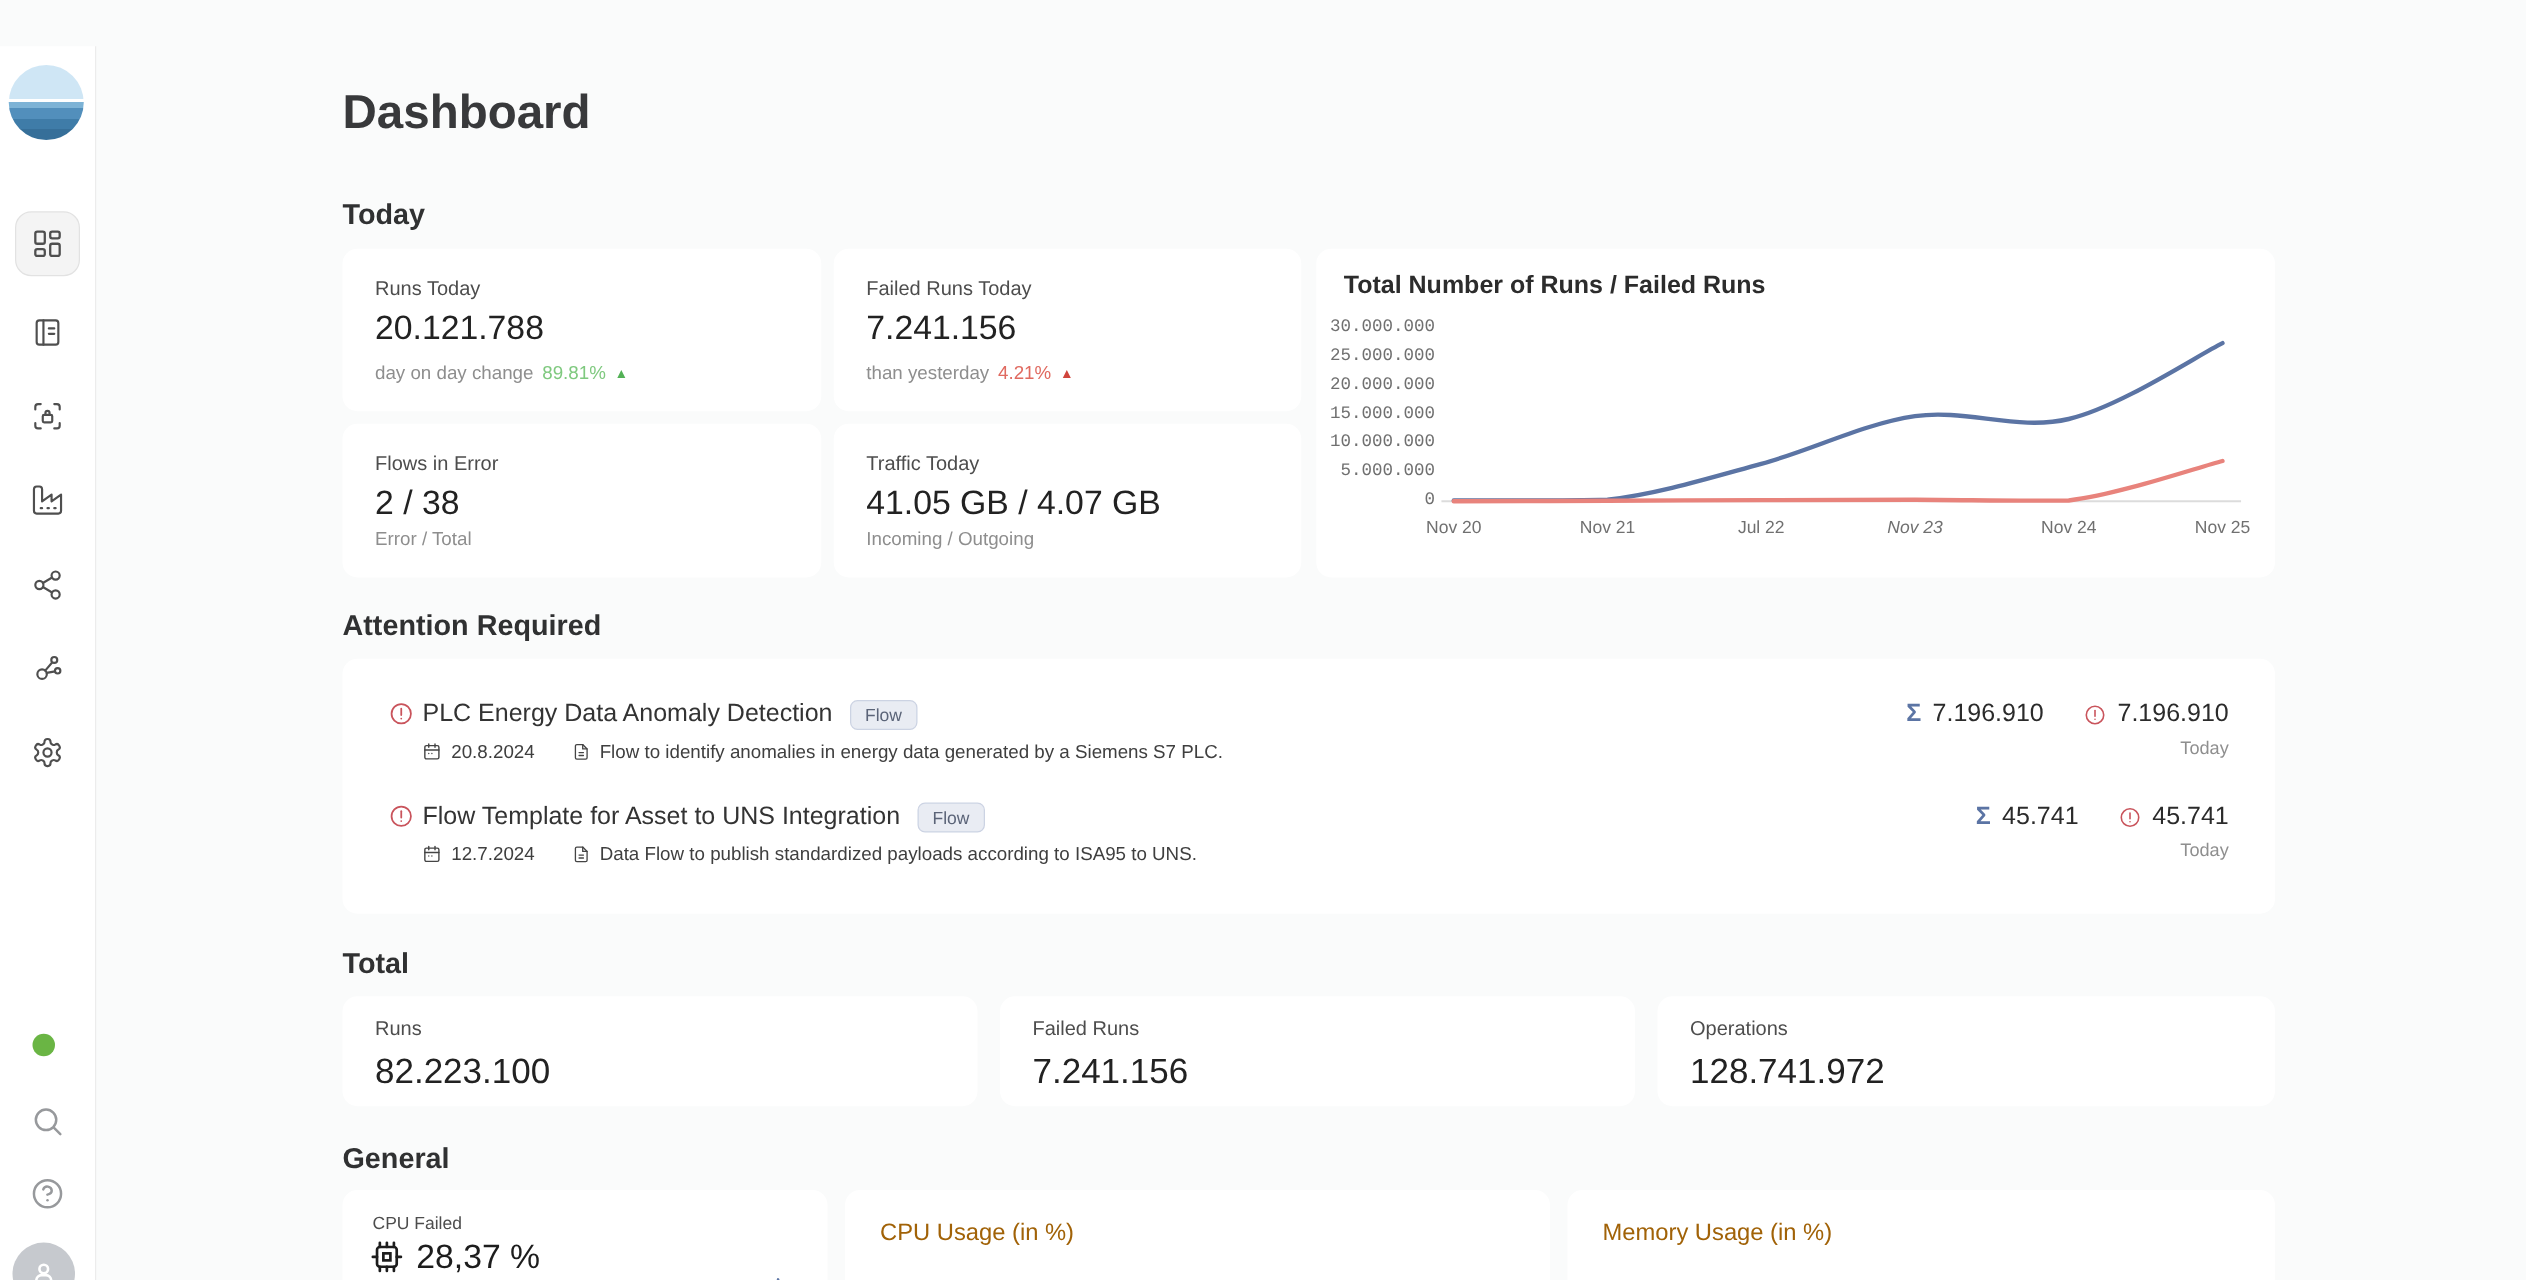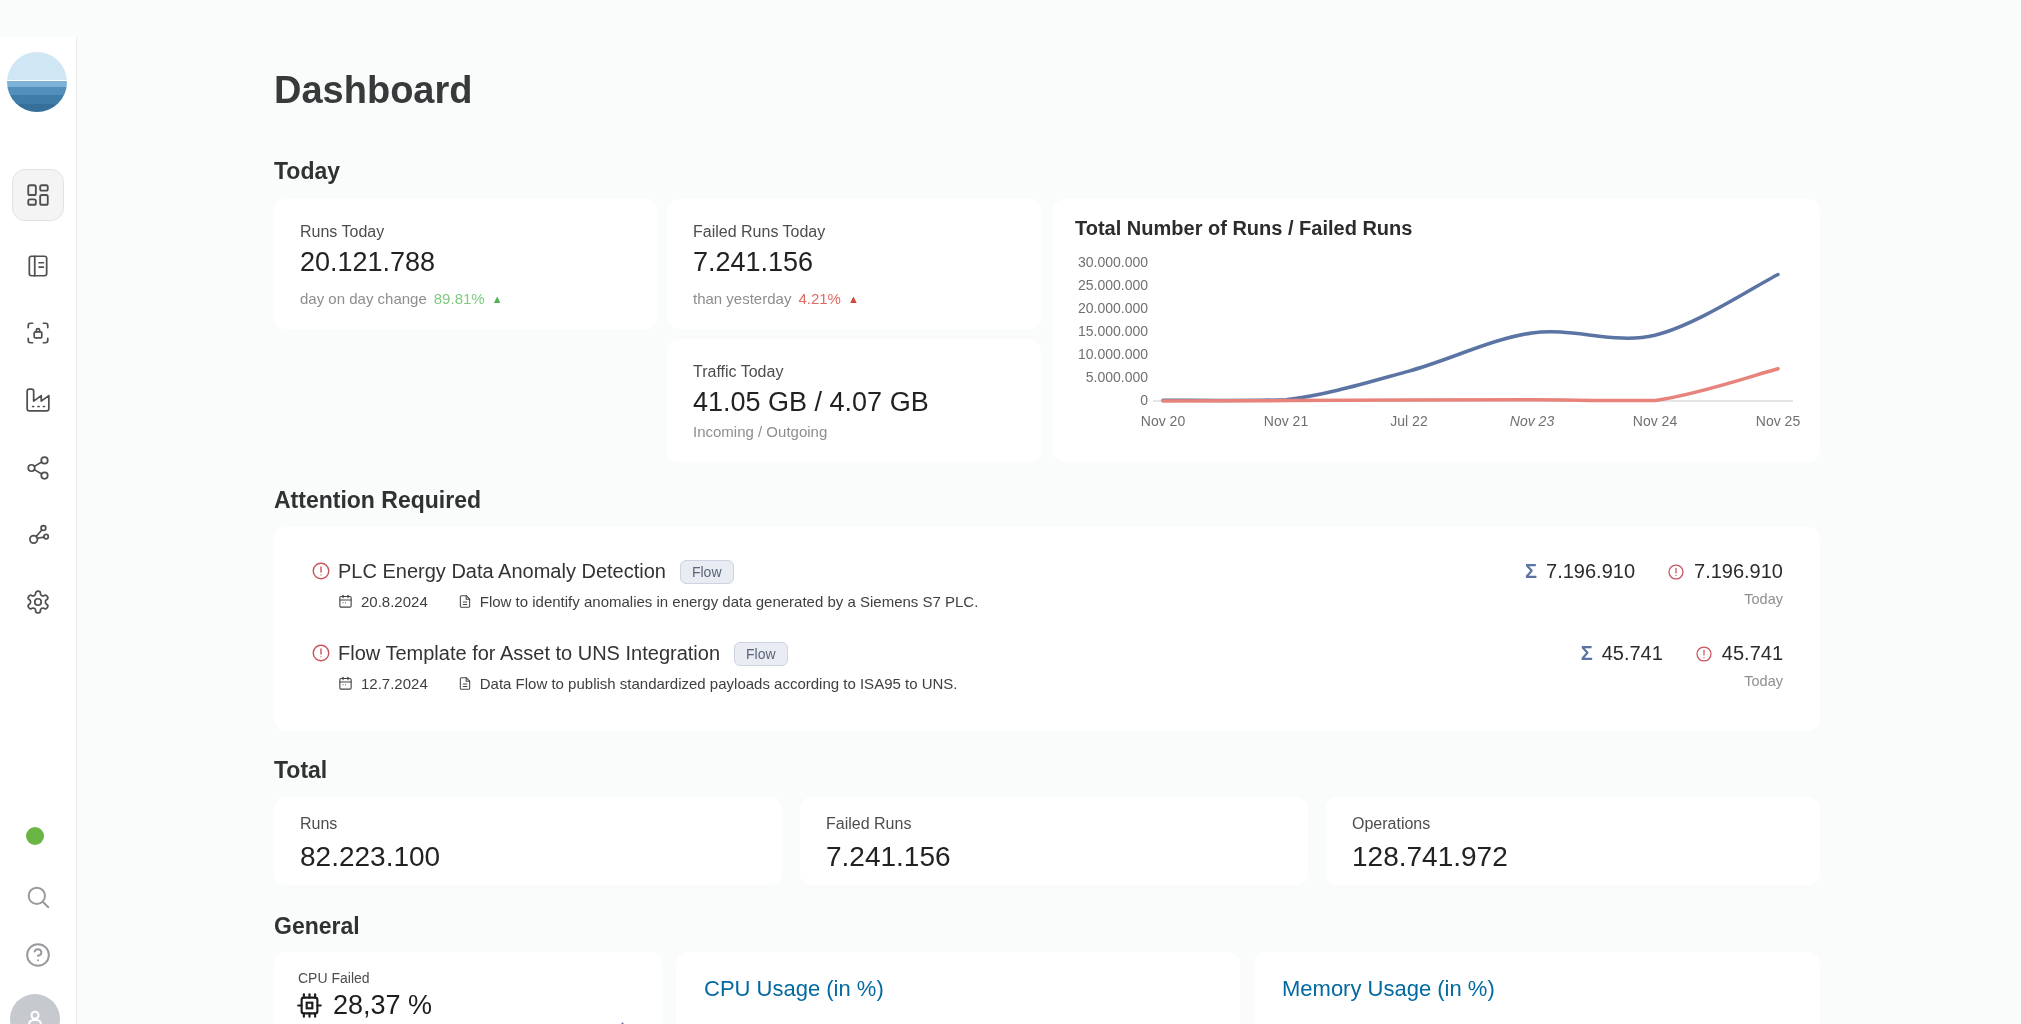--- a/index.html
+++ b/index.html
@@ -29,41 +29,41 @@
   .card { position:absolute; background:#ffffff; border-radius:12px; }
   .stat-label { position:absolute; left:26px; top:24px; font-size:16px; color:#4d4d4d; }
   .stat-value { position:absolute; left:26px; top:48px; font-size:27px; font-weight:500; color:#222; }
   .stat-sub { position:absolute; left:26px; bottom:22px; font-size:15px; color:#8e8e8e;
               display:flex; align-items:center; gap:7px; }
   .chg.pos { color:#7fc97f; } .tri.pos { color:#53b156; font-size:11px; }
   .chg.neg { color:#e06a60; } .tri.neg { color:#d0453c; font-size:11px; }
 
   
   .chart-title { position:absolute; left:22px; top:18px; font-size:20px; font-weight:600; color:#2c2c2c; }
-  .ytick { position:absolute; width:95px; text-align:right; font-size:14px; color:#707070; }
+  .ytick { position:absolute; width:95px; text-align:right; font-size:14px; color:#707070;font-family:Liberation Mono, monospace; }
   .xtick { position:absolute; width:80px; text-align:center; font-size:14px; color:#707070; }
 
   
   .att-item { position:absolute; left:0; width:100%; cursor:pointer; }
   .att-title-row { display:flex; gap:14px; margin-left:64px; }
   .att-title { font-size:20px; color:#333; }
   .badge { font-size:14px; color:#5b6478; background:#e9ecf3; border:1px solid #ccd3e3;
            border-radius:6px; padding:3px 11px; }
   .att-meta { display:flex; align-items:center; gap:8px; margin-left:64px; margin-top:9px;
               font-size:15px; color:#3f3f3f; }
   .att-alert { position:absolute; left:37px; top:1px; }
   .att-right { position:absolute; right:37px; top:0; text-align:right; }
   .att-vals { display:flex; align-items:center; justify-content:flex-end; gap:9px;
               font-size:20px; color:#2b2b2b; }
   .sigma { color:#5b74a4; font-weight:600; font-size:20px; }
   .gap24 { width:14px; }
   .att-when { margin-top:8px; font-size:14.5px; color:#8f8f8f; }
 
   
-  .gen-title { position:absolute; left:28px; top:24px; font-size:22px; color:#0369a1; }
+  .gen-title { position:absolute; left:28px; top:24px; font-size:19px; color:#a16207; }
   .cpu-label { position:absolute; left:24px; top:18px; font-size:14px; color:#4d4d4d; }
   .cpu-val-row { position:absolute; left:22px; top:38px; display:flex; align-items:center; gap:10px;
                  font-size:27px; color:#1d1d1d; }
   .y80 { position:absolute; font-size:14px; color:#9a9a9a; }
   .card svg.spark { position:absolute; }
 </style>
 </head>
 <body>
 
 <div class="app">
@@ -170,20 +170,27 @@
   <div class="card" style="left:667px;top:162px;width:374px;height:130px">
     <div class="stat-label">Failed Runs Today</div>
     <div class="stat-value">7.241.156</div>
     <div class="stat-sub">
       <span>than yesterday</span>
       <span class="chg neg">4.21%</span>
       <span class="tri neg">▲</span>
     </div>
   </div>
 
+  <div class="card" style="left:274px;top:302px;width:383px;height:123px">
+    <div class="stat-label">Flows in Error</div>
+    <div class="stat-value">2 / 38</div>
+    <div class="stat-sub">
+        <span>Error / Total</span>
+      </div>
+  </div>
 
   <div class="card" style="left:667px;top:302px;width:374px;height:123px">
     <div class="stat-label">Traffic Today</div>
     <div class="stat-value">41.05 GB / 4.07 GB</div>
     <div class="stat-sub">
         <span>Incoming / Outgoing</span>
       </div>
   </div>
 
   <div class="card" style="left:1053px;top:162px;width:767px;height:263px">

